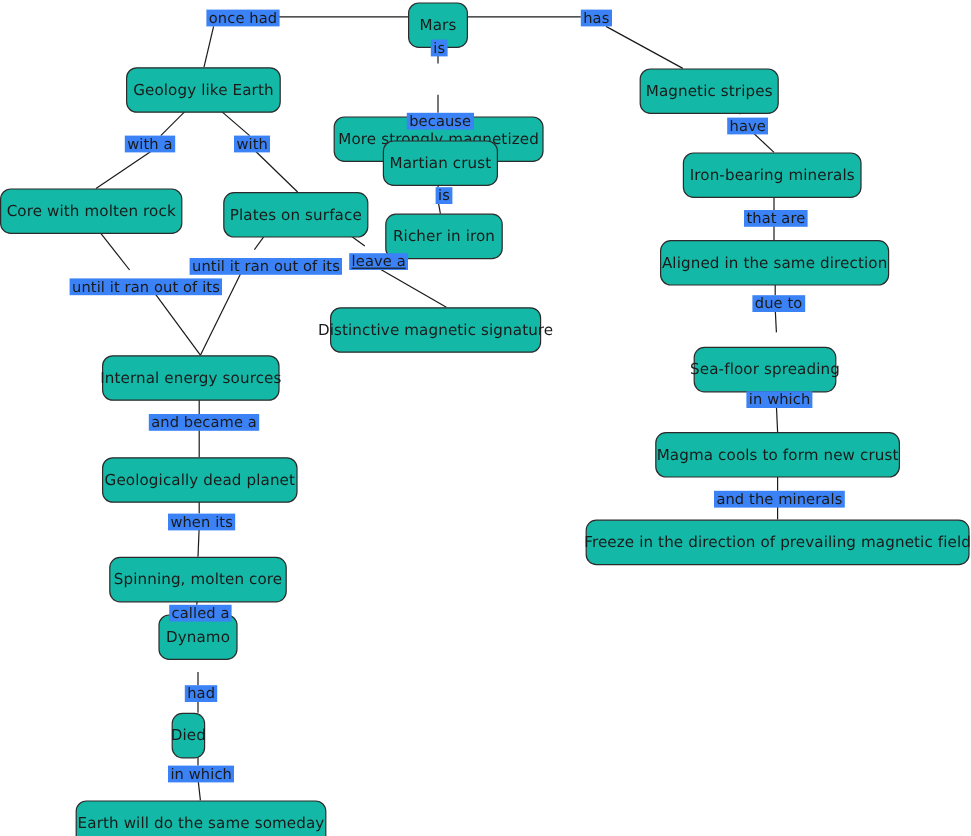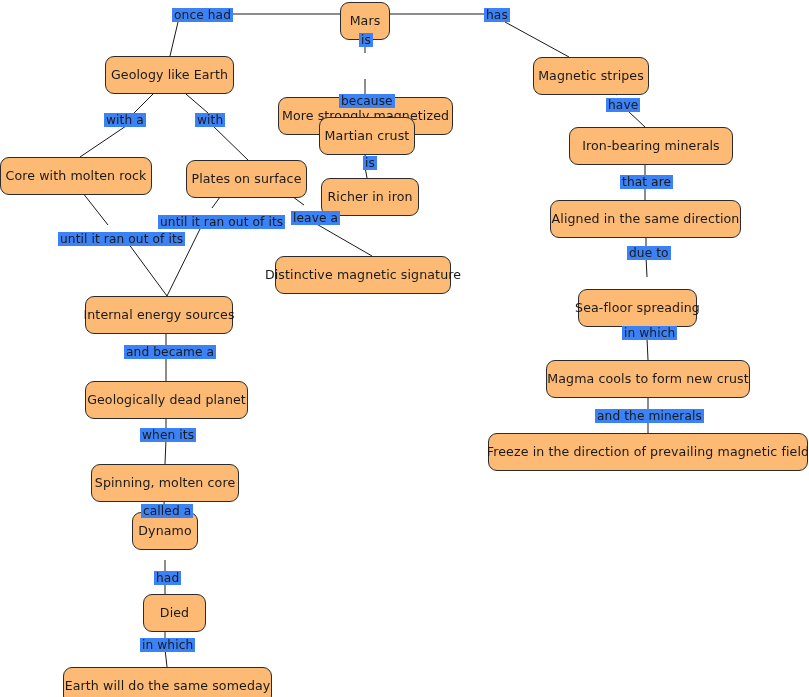--- a/index.html
+++ b/index.html
@@ -23,21 +23,21 @@
     position: absolute;
     left: 0;
     top: 0;
     width: 809px;
     height: 697px;
     pointer-events: none;
   }
   .node {
     position: absolute;
     box-sizing: border-box;
-    background: #fdba74;
+    background: #14b8a6;
     border: 1px solid #2b2b2b;
     border-radius: 9px;
     color: #1a1a1a;
     font-size: 12.6px;
     line-height: 1;
     display: flex;
     align-items: center;
     justify-content: center;
     white-space: nowrap;
     padding: 18px 9px;
@@ -100,47 +100,47 @@
       <polyline points="165,582 165,594" fill="none" stroke="#1a1a1a" stroke-width="1"></polyline>
       <polyline points="165,620 165,638" fill="none" stroke="#1a1a1a" stroke-width="1"></polyline>
       <polyline points="165,649 167,667" fill="none" stroke="#1a1a1a" stroke-width="1"></polyline>
     </svg>
   <div id="node-layer">
       <div class="node" style="left: 340px; top: 2px; width: 50px;">Mars</div>
       <div class="node" style="left: 105px; top: 56px; width: 129px;">Geology like Earth</div>
       <div class="node" style="left: 278px; top: 53px; width: 175px; margin-top: 44px;">More strongly magnetized</div>
       <div class="node" style="left: 533px; top: 57px; width: 116px;">Magnetic stripes</div>
       <div class="node" style="left: 319px; top: 117px; width: 96px;">Martian crust</div>
-      <div class="node" style="left: 569px; top: 127px; width: 164px;">Iron-bearing minerals</div>
+      <div class="node" style="left: 569px; top: 127px; width: 149px;">Iron-bearing minerals</div>
       <div class="node" style="left: 0px; top: 157px; width: 152px;">Core with molten rock</div>
       <div class="node" style="left: 186px; top: 160px; width: 121px;">Plates on surface</div>
       <div class="node" style="left: 321px; top: 178px; width: 98px;">Richer in iron</div>
       <div class="node" style="left: 550px; top: 200px; width: 191px;">Aligned in the same direction</div>
       <div class="node" style="left: 275px; top: 256px; width: 176px;">Distinctive magnetic signature</div>
       <div class="node" style="left: 578px; top: 289px; width: 119px;">Sea-floor spreading</div>
       <div class="node" style="left: 85px; top: 296px; width: 148px;">Internal energy sources</div>
       <div class="node" style="left: 546px; top: 360px; width: 204px;">Magma cools to form new crust</div>
       <div class="node" style="left: 85px; top: 381px; width: 163px;">Geologically dead planet</div>
       <div class="node" style="left: 488px; top: 433px; width: 320px;">Freeze in the direction of prevailing magnetic field</div>
       <div class="node" style="left: 91px; top: 464px; width: 148px;">Spinning, molten core</div>
       <div class="node" style="left: 132px; top: 512px; width: 66px;">Dynamo</div>
-      <div class="node" style="left: 143px; top: 594px; width: 63px;">Died</div>
+      <div class="node" style="left: 143px; top: 594px; width: 28px;">Died</div>
       <div class="node" style="left: 63px; top: 667px; width: 209px;">Earth will do the same someday</div>
     </div>
   <div id="label-layer">
       <div class="edge-label" style="left: 172px; top: 8px;">once had</div>
       <div class="edge-label" style="left: 484px; top: 8px;">has</div>
       <div class="edge-label" style="left: 359px; top: 33px;">is</div>
       <div class="edge-label" style="left: 339px; top: 94px;">because</div>
       <div class="edge-label" style="left: 606px; top: 98px;">have</div>
       <div class="edge-label" style="left: 104px; top: 113px;">with a</div>
       <div class="edge-label" style="left: 195px; top: 113px;">with</div>
       <div class="edge-label" style="left: 363px; top: 156px;">is</div>
       <div class="edge-label" style="left: 620px; top: 175px;">that are</div>
-      <div class="edge-label" style="left: 291px; top: 211px;">leave a</div>
+      <div class="edge-label" style="left: 291px; top: 211px; text-decoration: underline;">leave a</div>
       <div class="edge-label" style="left: 158px; top: 215px;">until it ran out of its</div>
       <div class="edge-label" style="left: 58px; top: 232px;">until it ran out of its</div>
       <div class="edge-label" style="left: 627px; top: 246px;">due to</div>
       <div class="edge-label" style="left: 622px; top: 326px;">in which</div>
       <div class="edge-label" style="left: 124px; top: 345px;">and became a</div>
       <div class="edge-label" style="left: 595px; top: 409px;">and the minerals</div>
       <div class="edge-label" style="left: 140px; top: 428px;">when its</div>
       <div class="edge-label" style="left: 141px; top: 504px;">called a</div>
       <div class="edge-label" style="left: 154px; top: 571px;">had</div>
       <div class="edge-label" style="left: 140px; top: 638px;">in which</div>

